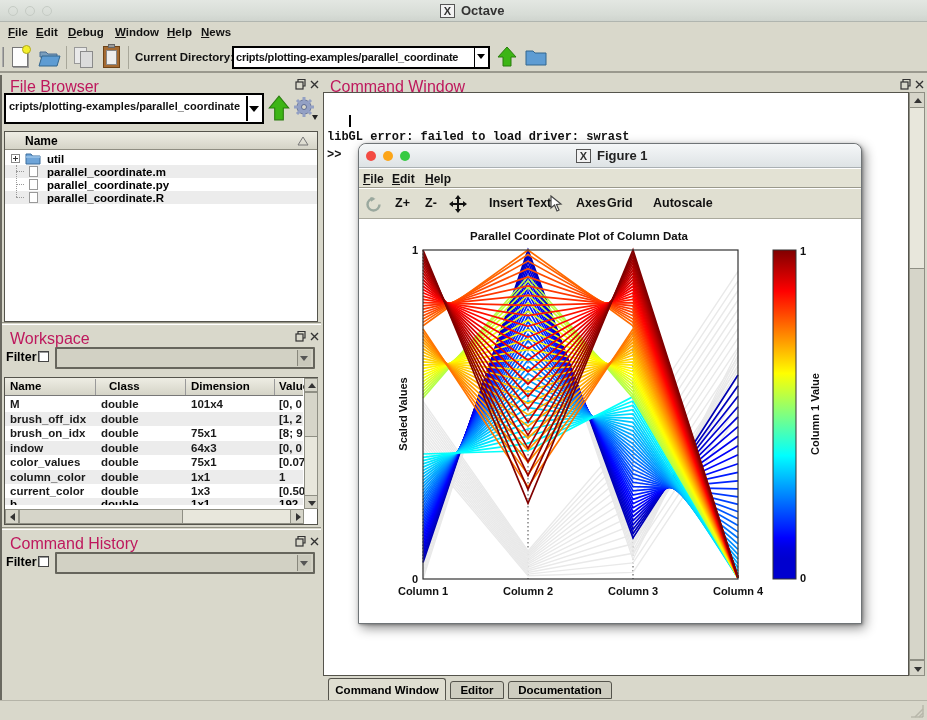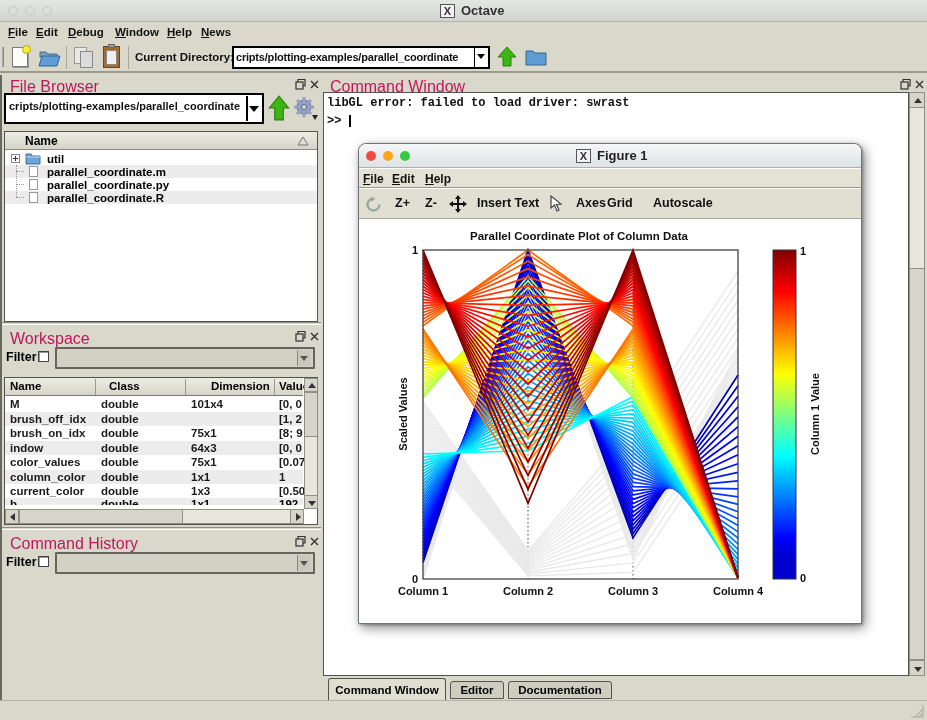--- a/index.html
+++ b/index.html
@@ -1,21 +1,21 @@
 <!DOCTYPE html>
 <html><head>
 <meta charset="utf-8">
 <style>
 * { margin:0; padding:0; box-sizing:border-box; }
 html,body { width:927px; height:720px; overflow:hidden; }
 body { font-family:"Liberation Sans", sans-serif; background:#d9d8cb; position:relative; }
 .abs { position:absolute; }
 .b { font-weight:bold; }
 .panel-title { font-size:16px; font-weight:normal; color:#be185d; }
-.mono { font-family:"Liberation Mono", monospace; }
+.mono { font-family:"Liberation Mono", monospace;margin-top:34px; }
 .combo-black { background:#fff; border:2px solid #000; }
 .scroll-track { background:#e8e7dc; border:1px solid #8f8f84; }
 .scroll-thumb { background:#d6d5c9; border:1px solid #8f8f84; }
 .arrowbtn { background:#d6d5c9; border:1px solid #8f8f84; position:absolute; }
 
 </style>
 </head>
 <body>
 
 <div class="abs" style="left:0;top:0;width:927px;height:22px;background:linear-gradient(#e3e7e2,#d7dcd6 70%,#cfd4ce);border-bottom:1px solid #b0b5af;">
@@ -141,21 +141,21 @@
   <div class="abs" style="left:36px;top:276px;width:11px;height:11px;background:#fff;border:1px solid #444;box-shadow:inset 1px 1px 0 #999;"></div>
   <div class="abs" style="left:53px;top:272px;width:260px;height:22px;background:#d2d1c4;border:2px solid #66655c;border-radius:1px;">
     <div class="abs" style="right:2px;top:1px;width:14px;height:16px;background:#c9c8bb;border-left:1px solid #88877c;"></div>
     <div class="abs" style="right:5px;top:7px;width:0;height:0;border-left:4px solid transparent;border-right:4px solid transparent;border-top:5px solid #555;"></div>
   </div>
 
   <div class="abs" style="left:2px;top:302px;width:314px;height:148px;background:#fff;border:1px solid #55544c;">
     <div class="abs" style="left:0;top:0;width:298px;height:18px;background:linear-gradient(#eeede4,#d5d4c7);border-bottom:1px solid #777;">
       <span class="b" style="position:absolute;left:5px;top:2px;font-size:11.5px;">Name</span>
       <span class="b" style="position:absolute;left:104px;top:2px;font-size:11.5px;">Class</span>
-      <span class="b" style="position:absolute;left:186px;top:2px;font-size:11.5px;margin-left:20px;">Dimension</span>
+      <span class="b" style="position:absolute;left:186px;top:2px;font-size:11.5px;">Dimension</span>
       <span class="b" style="position:absolute;left:274px;top:2px;font-size:11.5px;">Value</span>
       <div class="abs" style="left:90px;top:1px;width:1px;height:16px;background:#999;"></div>
       <div class="abs" style="left:180px;top:1px;width:1px;height:16px;background:#999;"></div>
       <div class="abs" style="left:269px;top:1px;width:1px;height:16px;background:#999;"></div>
     </div>
 
     <div class="abs" style="left:0;top:19px;width:298px;height:101px;font-size:11.5px;font-weight:bold;color:#1a1a1a;line-height:14.5px;">
       <div style="height:14.5px;background:#fff;">
           <span style="position:absolute;left:5px;">M</span>
           <span style="position:absolute;left:96px;">double</span>
@@ -296,21 +296,21 @@
   <div class="abs" style="left:0;top:45px;width:502px;height:30px;background:#e0dfd1;border-bottom:1px solid #aaa99c;font-size:12.5px;font-weight:bold;color:#111;">
     <svg class="abs" style="left:6px;top:7px;" width="17" height="17" viewBox="0 0 17 17">
       <path d="M14.5 8.5 A6 6 0 1 1 8.5 2.5" fill="none" stroke="#9aa89e" stroke-width="2.4"></path>
       <path d="M5.5 1 L10.5 2.8 L6 5.8 Z" fill="#9aa89e"></path>
     </svg>
     <span class="abs" style="left:36px;top:7px;">Z+</span>
     <span class="abs" style="left:66px;top:7px;">Z-</span>
     <svg class="abs" style="left:90px;top:6px;" width="18" height="18" viewBox="0 0 18 18">
       <path d="M9 0 L12 4 L10 4 L10 8 L14 8 L14 6 L18 9 L14 12 L14 10 L10 10 L10 14 L12 14 L9 18 L6 14 L8 14 L8 10 L4 10 L4 12 L0 9 L4 6 L4 8 L8 8 L8 4 L6 4 Z" fill="#111"></path>
     </svg>
-    <span class="abs" style="left:118px;top:7px;">Insert Text</span>
+    <span class="abs" style="left:130px;top:7px;">Insert Text</span>
     <svg class="abs" style="left:190px;top:6px;" width="14" height="18" viewBox="0 0 14 18">
       <path d="M2 1 L2 13 L5.5 10 L8 16 L10 15 L7.5 9.5 L12 9 Z" fill="#fff" stroke="#444" stroke-width="1.2"></path>
     </svg>
     <span class="abs" style="left:217px;top:7px;">Axes</span>
     <span class="abs" style="left:248px;top:7px;">Grid</span>
     <span class="abs" style="left:294px;top:7px;">Autoscale</span>
   </div>
   <svg width="504" height="405" viewBox="358 218 504 405" style="position:absolute;left:0;top:75px;">
 <defs>
 <linearGradient id="cbjet" x1="0" y1="0" x2="0" y2="1">

